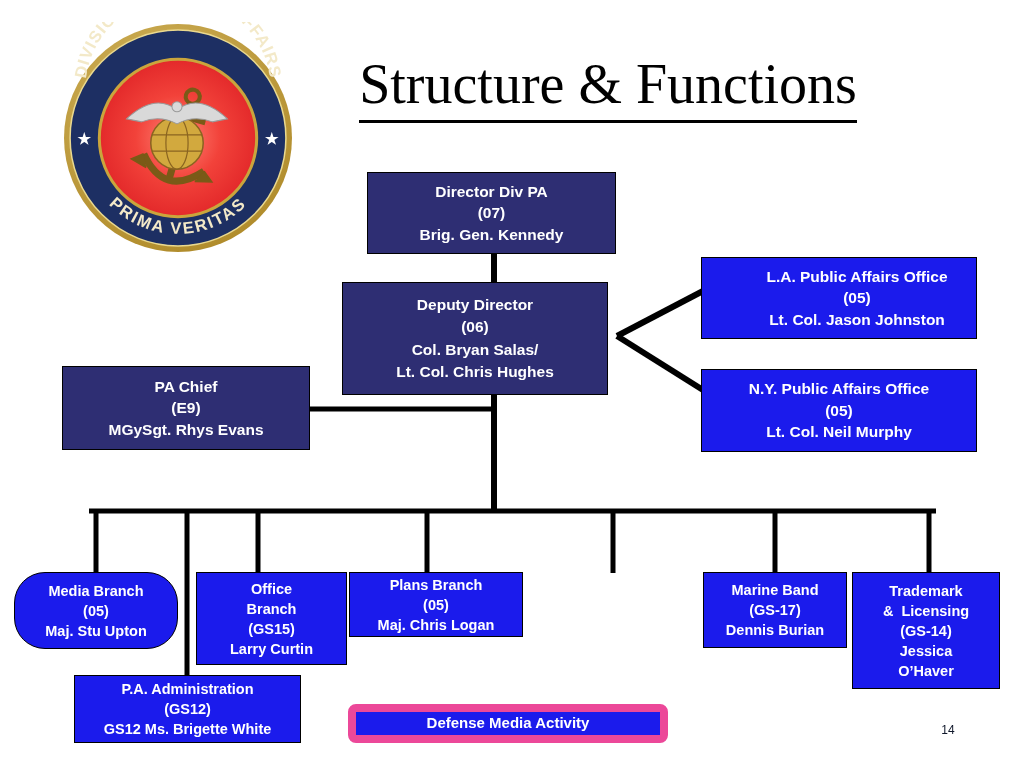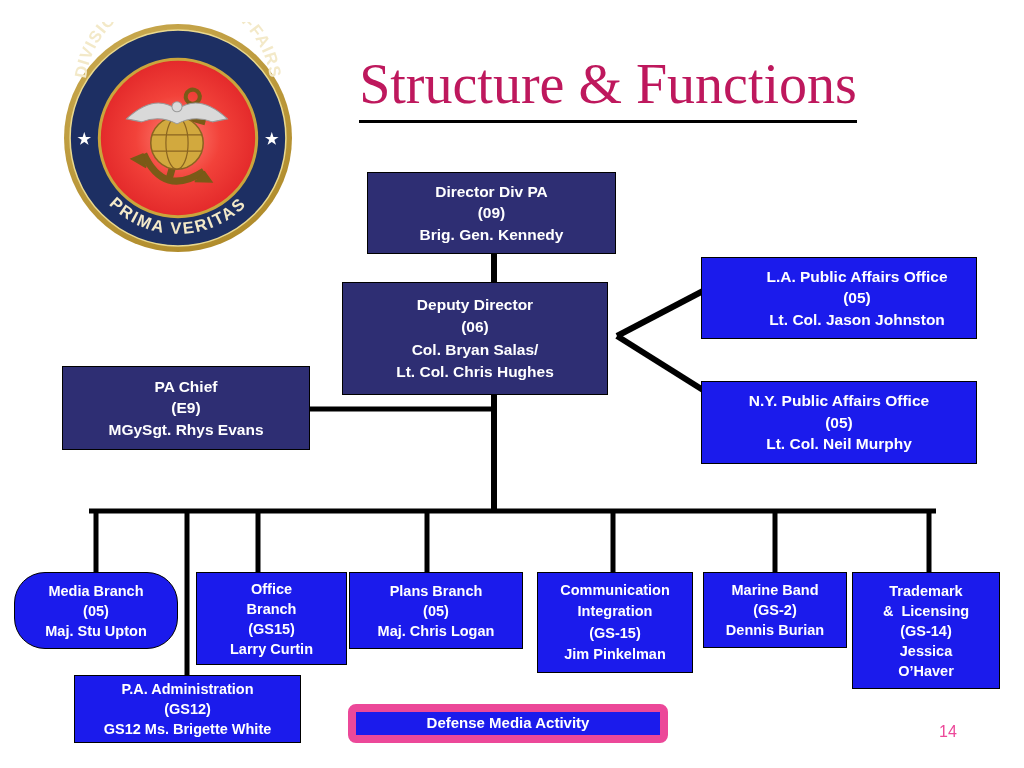--- a/index.html
+++ b/index.html
@@ -5,50 +5,50 @@
   * { margin:0; padding:0; box-sizing:border-box; }
   html,body { background:#ffffff; }
   .slide {
     position:relative; width:1024px; height:768px; background:#ffffff;
     overflow:hidden; font-family:"Liberation Sans", sans-serif;
   }
   .connectors { position:absolute; left:0; top:0; z-index:0; }
   .title {
     position:absolute; left:300px; top:52px; width:616px;
     text-align:center; z-index:2;
-    font-family:"Liberation Serif", serif; font-size:56px; color:#be185d;
+    font-family:"Liberation Serif", serif; font-size:56px; color:#000000;
   }
   .title .underlined { border-bottom:3px solid #000; padding-bottom:5px; }
   .seal { position:absolute; left:62px; top:22px; z-index:2; }
   .box {
     position:absolute; z-index:1;
     display:flex; align-items:center; justify-content:center;
     text-align:center; white-space:pre-wrap;
     color:#ffffff; font-weight:bold; line-height:1.38;
     border:1px solid #000;
   }
   .navy { background:#2e2e73; }
   .blue { background:#1b1bec; }
   #box-director   { left:367px; top:172px; width:249px; height:82px;  font-size:15.5px; }
   #box-deputy     { left:342px; top:282px; width:266px; height:113px; font-size:15.5px; line-height:1.45; }
   #box-la         { left:701px; top:257px; width:276px; height:82px;  font-size:15.5px;padding-left:36px; }
-  #box-ny         { left:701px; top:381px; width:276px; height:83px;  font-size:15.5px; }
+  #box-ny         { left:701px; top:369px; width:276px; height:83px;  font-size:15.5px; }
   #box-pa-chief   { left:62px;  top:366px; width:248px; height:84px;  font-size:15.5px; }
   #box-media      { left:14px;  top:572px; width:164px; height:77px;  font-size:14.5px;border-radius:31px; }
   #box-comrel     { left:196px; top:572px; width:151px; height:93px;  font-size:14.5px; }
-  #box-plans      { left:349px; top:572px; width:174px; height:77px;  font-size:14.5px; }
+  #box-plans      { left:349px; top:572px; width:174px; height:65px;  font-size:14.5px; }
   #box-comm       { left:537px; top:572px; width:156px; height:101px; font-size:14.5px; line-height:1.45; }
   #box-marine     { left:703px; top:572px; width:144px; height:76px;  font-size:14.5px; }
   #box-trademark  { left:852px; top:572px; width:148px; height:117px; font-size:14.5px; }
   #box-pa-admin   { left:74px;  top:675px; width:227px; height:68px;  font-size:14.5px; }
   #box-defense    { left:348px; top:704px; width:320px; height:39px;  font-size:15px;
                     border:8px solid #ec4899; border-radius:8px; }
   .page-number {
     position:absolute; left:928px; top:723px; width:40px; z-index:2;
-    text-align:center; font-size:16px; color:#ec4899;
+    text-align:center; font-size:12px; color:#0f172a;
   }
 </style>
 </head>
 <body>
 
 <div class="slide">
 
   <svg class="connectors" width="1024" height="768" viewBox="0 0 1024 768">
     <g stroke="#000000" stroke-linecap="butt">
 
@@ -117,21 +117,21 @@
       <circle cx="114" cy="120" r="26" fill="#d2a93e" stroke="#8a6420" stroke-width="1.5"></circle>
       <ellipse cx="114" cy="120" rx="11" ry="26" fill="none" stroke="#8a6420" stroke-width="1.2"></ellipse>
       <line x1="89" y1="112" x2="139" y2="112" stroke="#8a6420" stroke-width="1.2"></line>
       <line x1="89" y1="128" x2="139" y2="128" stroke="#8a6420" stroke-width="1.2"></line>
       <path d="M64 96 Q92 70 114 87 Q136 70 164 96 L149 99 Q131 92 114 101 Q97 92 79 99 Z" fill="#d9d9d9" stroke="#9a9a9a" stroke-width="1"></path>
       <circle cx="114" cy="84" r="5" fill="#d9d9d9" stroke="#9a9a9a" stroke-width="1"></circle>
     </g>
   </svg>
 
   <div class="box navy" id="box-director">Director Div PA
-(09)
+(07)
 Brig. Gen. Kennedy</div>
   <div class="box navy" id="box-deputy">Deputy Director
 (06)
 Col. Bryan Salas/
 Lt. Col. Chris Hughes</div>
   <div class="box blue" id="box-la">L.A. Public Affairs Office
 (05)
 Lt. Col. Jason Johnston</div>
   <div class="box blue" id="box-ny">N.Y. Public Affairs Office
 (05)
@@ -142,26 +142,22 @@
   <div class="box blue" id="box-media">Media Branch
 (05)
 Maj. Stu Upton</div>
   <div class="box blue" id="box-comrel">Office
 Branch
 (GS15)
 Larry Curtin</div>
   <div class="box blue" id="box-plans">Plans Branch
 (05)
 Maj. Chris Logan</div>
-  <div class="box blue" id="box-comm">Communication
-Integration
-(GS-15)
-Jim Pinkelman</div>
   <div class="box blue" id="box-marine">Marine Band
-(GS-2)
+(GS-17)
 Dennis Burian</div>
   <div class="box blue" id="box-trademark">Trademark
 &amp;  Licensing
 (GS-14)
 Jessica
 O’Haver</div>
   <div class="box blue" id="box-pa-admin">P.A. Administration
 (GS12)
 GS12 Ms. Brigette White</div>
   <div class="box blue" id="box-defense">Defense Media Activity</div>

